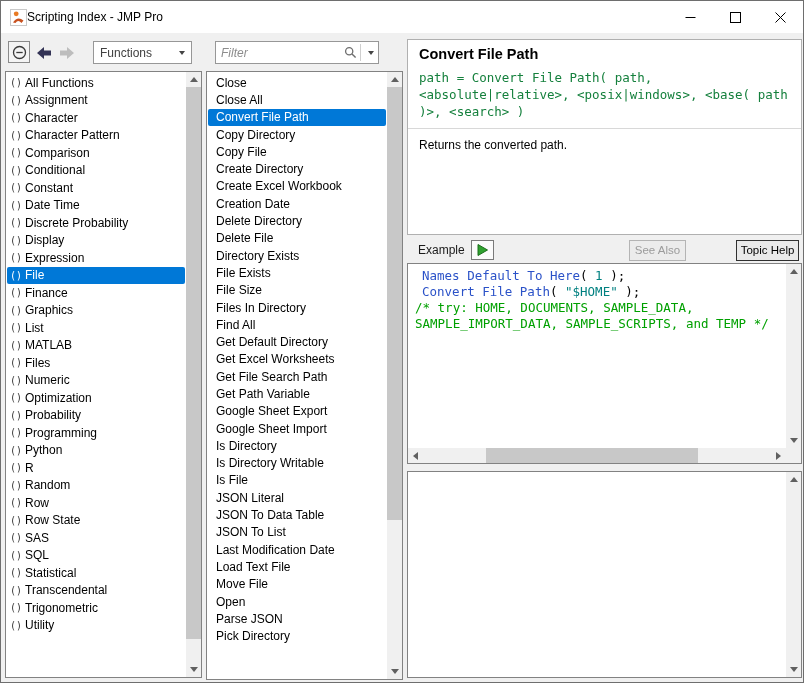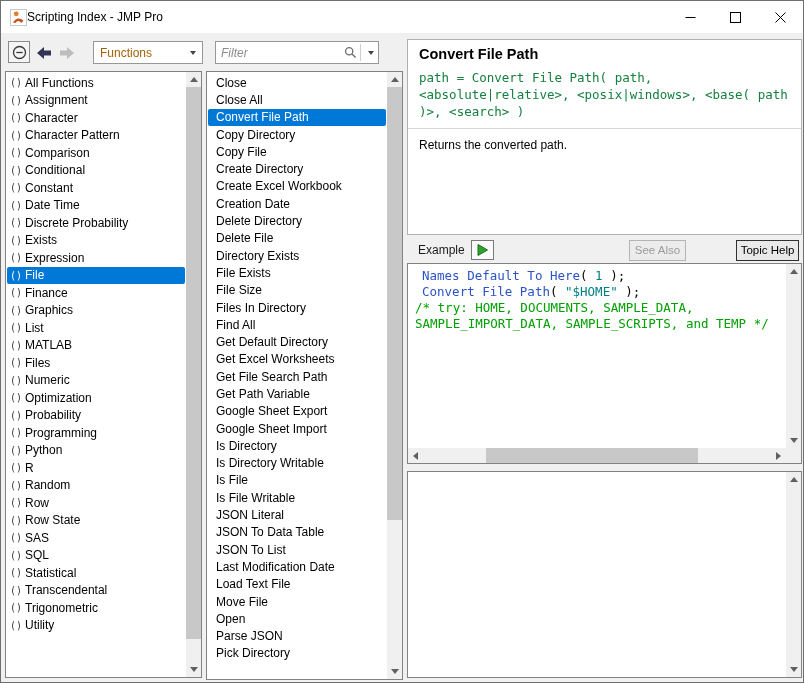--- a/index.html
+++ b/index.html
@@ -16,23 +16,23 @@
   .title-text { font-size:12px; color:#000; }
   .win-controls { position:absolute; right:0; top:0; height:32px; display:flex; }
   .win-btn { width:45px; height:32px; display:flex; align-items:center; justify-content:center; }
 
   
   .tool-btn { position:absolute; left:7px; top:40px; width:22px; height:22px;
               background:#f4f4f4; border:1px solid #8a8a8a;
               display:flex; align-items:center; justify-content:center; }
   .nav-arrow { position:absolute; top:42px; width:20px; height:19px;
                display:flex; align-items:center; justify-content:center; }
-  .combo { position:absolute; left:92px; top:40px; width:110px; height:23px; background:#fff;
+  .combo { position:absolute; left:92px; top:40px; width:99px; height:23px; background:#fff;
            border:1px solid #979797; display:flex; align-items:center; padding:0 6px;
-           font-size:12px; color:#a16207; }
+           font-size:12px; color:#404040; }
   .combo .chev { margin-left:auto; }
   .filterbox { position:absolute; left:214px; top:40px; width:164px; height:23px;
                background:#fff; border:1px solid #979797; display:flex; align-items:center; }
   .filterbox input { flex:1; min-width:0; border:0; outline:none; font-size:12px;
                      padding:0 5px; font-family:"Liberation Sans",sans-serif; color:#000; background:transparent; }
   .filterbox input::placeholder { color:#8c8c8c; font-style:italic; }
   .filter-sep { width:1px; height:17px; background:#cfcfcf; margin:0 2px 0 3px; }
   .filter-arrow { width:15px; display:flex; align-items:center; justify-content:center; }
 
   
@@ -205,21 +205,21 @@
         <div class="lrow">
           <span class="cat-ic">()</span>
           <span>Date Time</span>
         </div>
         <div class="lrow">
           <span class="cat-ic">()</span>
           <span>Discrete Probability</span>
         </div>
         <div class="lrow">
           <span class="cat-ic">()</span>
-          <span>Exists</span>
+          <span>Display</span>
         </div>
         <div class="lrow">
           <span class="cat-ic">()</span>
           <span>Expression</span>
         </div>
         <div class="lrow sel">
           <span class="cat-ic">()</span>
           <span>File</span>
         </div>
         <div class="lrow">
@@ -384,23 +384,20 @@
           <span>Google Sheet Import</span>
         </div>
         <div class="lrow">
           <span>Is Directory</span>
         </div>
         <div class="lrow">
           <span>Is Directory Writable</span>
         </div>
         <div class="lrow">
           <span>Is File</span>
-        </div>
-        <div class="lrow">
-          <span>Is File Writable</span>
         </div>
         <div class="lrow">
           <span>JSON Literal</span>
         </div>
         <div class="lrow">
           <span>JSON To Data Table</span>
         </div>
         <div class="lrow">
           <span>JSON To List</span>
         </div>

